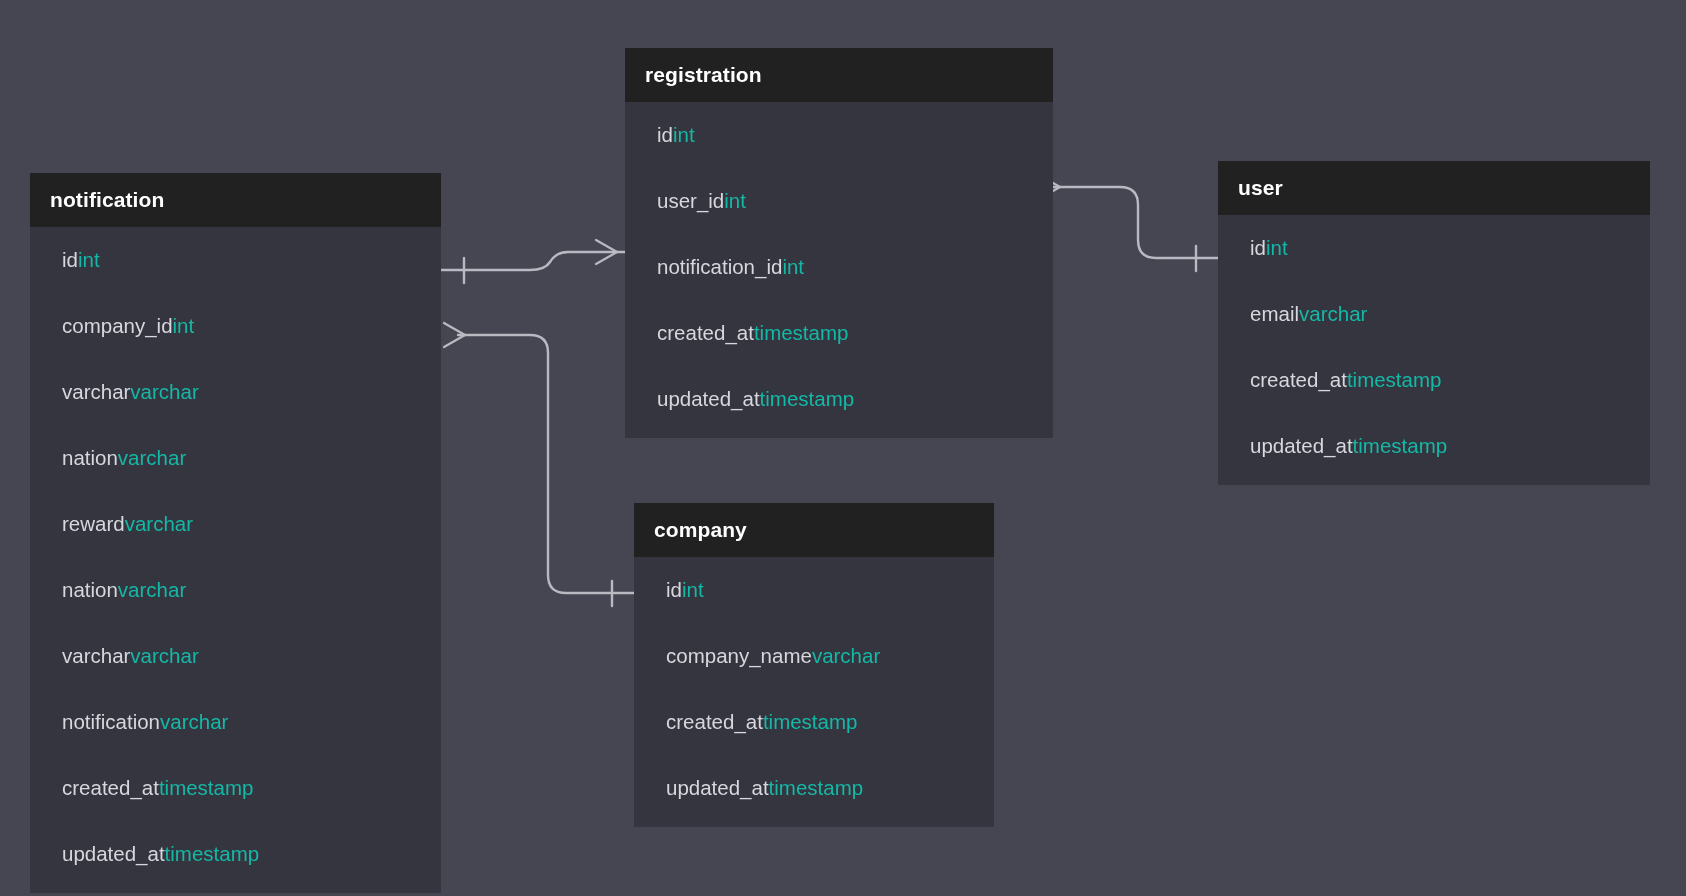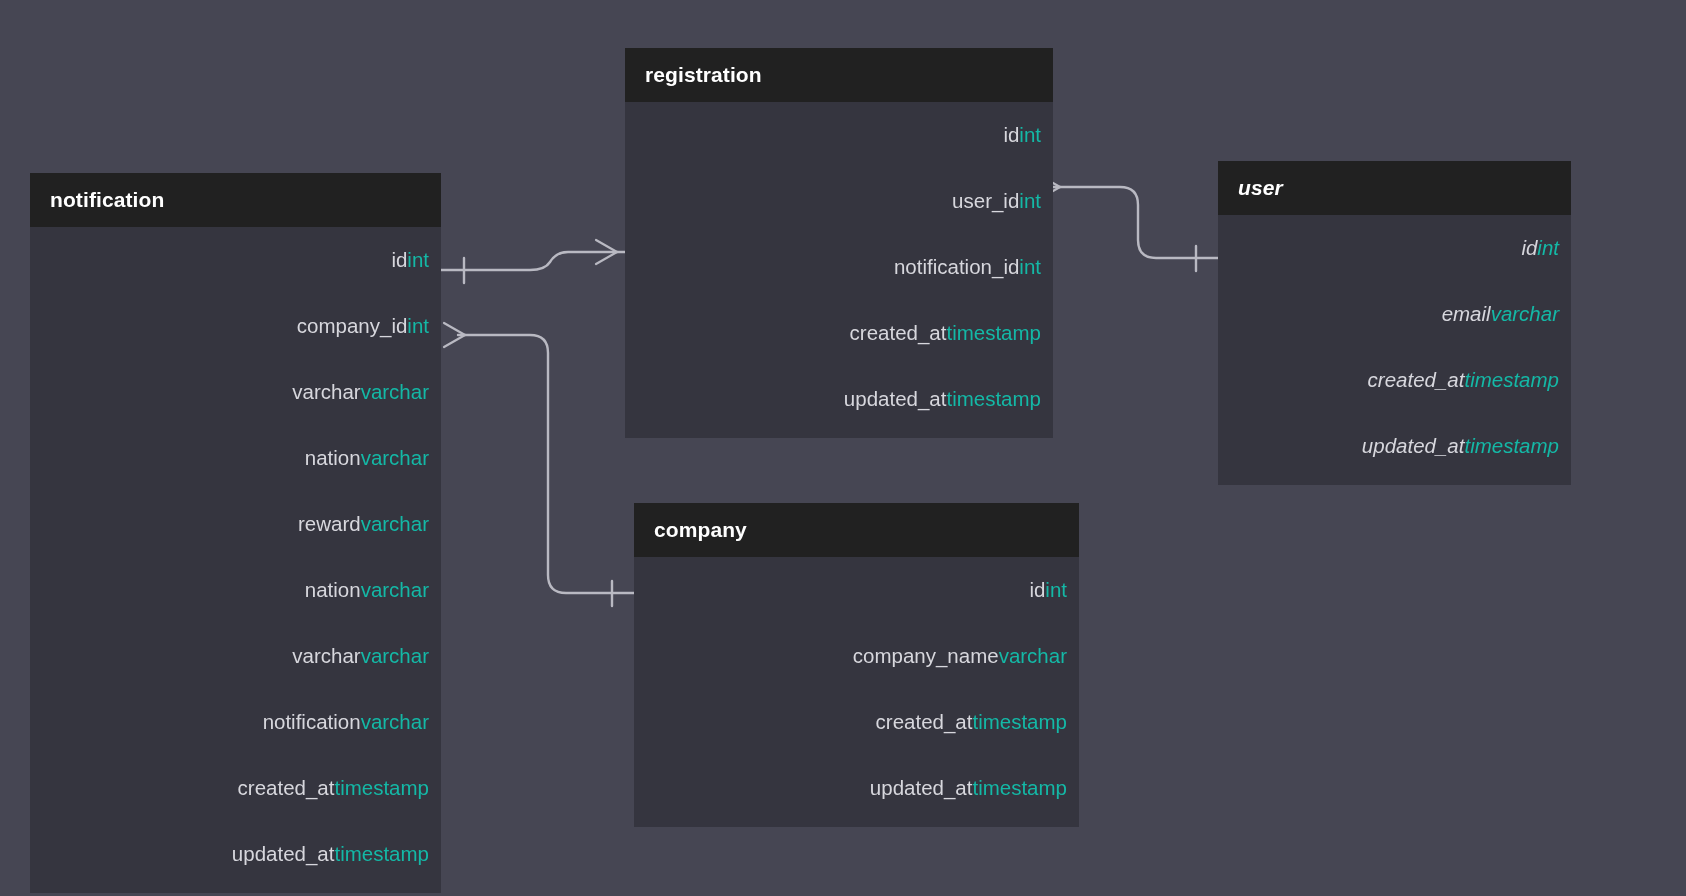--- a/index.html
+++ b/index.html
@@ -45,22 +45,22 @@
     box-sizing: border-box;
     letter-spacing: 0.1px;
   }
   .table-body {
     background: #35353f;
     padding: 0 0 6px 0;
   }
   .field-row {
     display: flex;
     align-items: center;
-    justify-content: flex-end;
-    padding: 0 12px;
+    justify-content: flex-start;
+    padding: 0 32px;
     height: 66px;
     box-sizing: border-box;
   }
   .field-name {
     color: #d7d7dd;
     font-size: 20.5px;
     white-space: nowrap;
   }
   .field-type {
     color: #14b8a6;
@@ -175,21 +175,21 @@
         <span class="field-name">created_at</span>
         <span class="field-type">timestamp</span>
       </div>
       <div class="field-row">
         <span class="field-name">updated_at</span>
         <span class="field-type">timestamp</span>
       </div>
     </div>
   </div>
 
-  <div class="table-node" style="left:1218px; top:161px; width:353px;font-style:italic;">
+  <div class="table-node" style="left:1218px; top:161px; width:432px;">
     <div class="table-header">user</div>
     <div class="table-body">
       <div class="field-row">
         <span class="field-name">id</span>
         <span class="field-type">int</span>
       </div>
       <div class="field-row">
         <span class="field-name">email</span>
         <span class="field-type">varchar</span>
       </div>
@@ -197,21 +197,21 @@
         <span class="field-name">created_at</span>
         <span class="field-type">timestamp</span>
       </div>
       <div class="field-row">
         <span class="field-name">updated_at</span>
         <span class="field-type">timestamp</span>
       </div>
     </div>
   </div>
 
-  <div class="table-node" style="left:634px; top:503px; width:445px;">
+  <div class="table-node" style="left:634px; top:503px; width:360px;">
     <div class="table-header">company</div>
     <div class="table-body">
       <div class="field-row">
         <span class="field-name">id</span>
         <span class="field-type">int</span>
       </div>
       <div class="field-row">
         <span class="field-name">company_name</span>
         <span class="field-type">varchar</span>
       </div>

